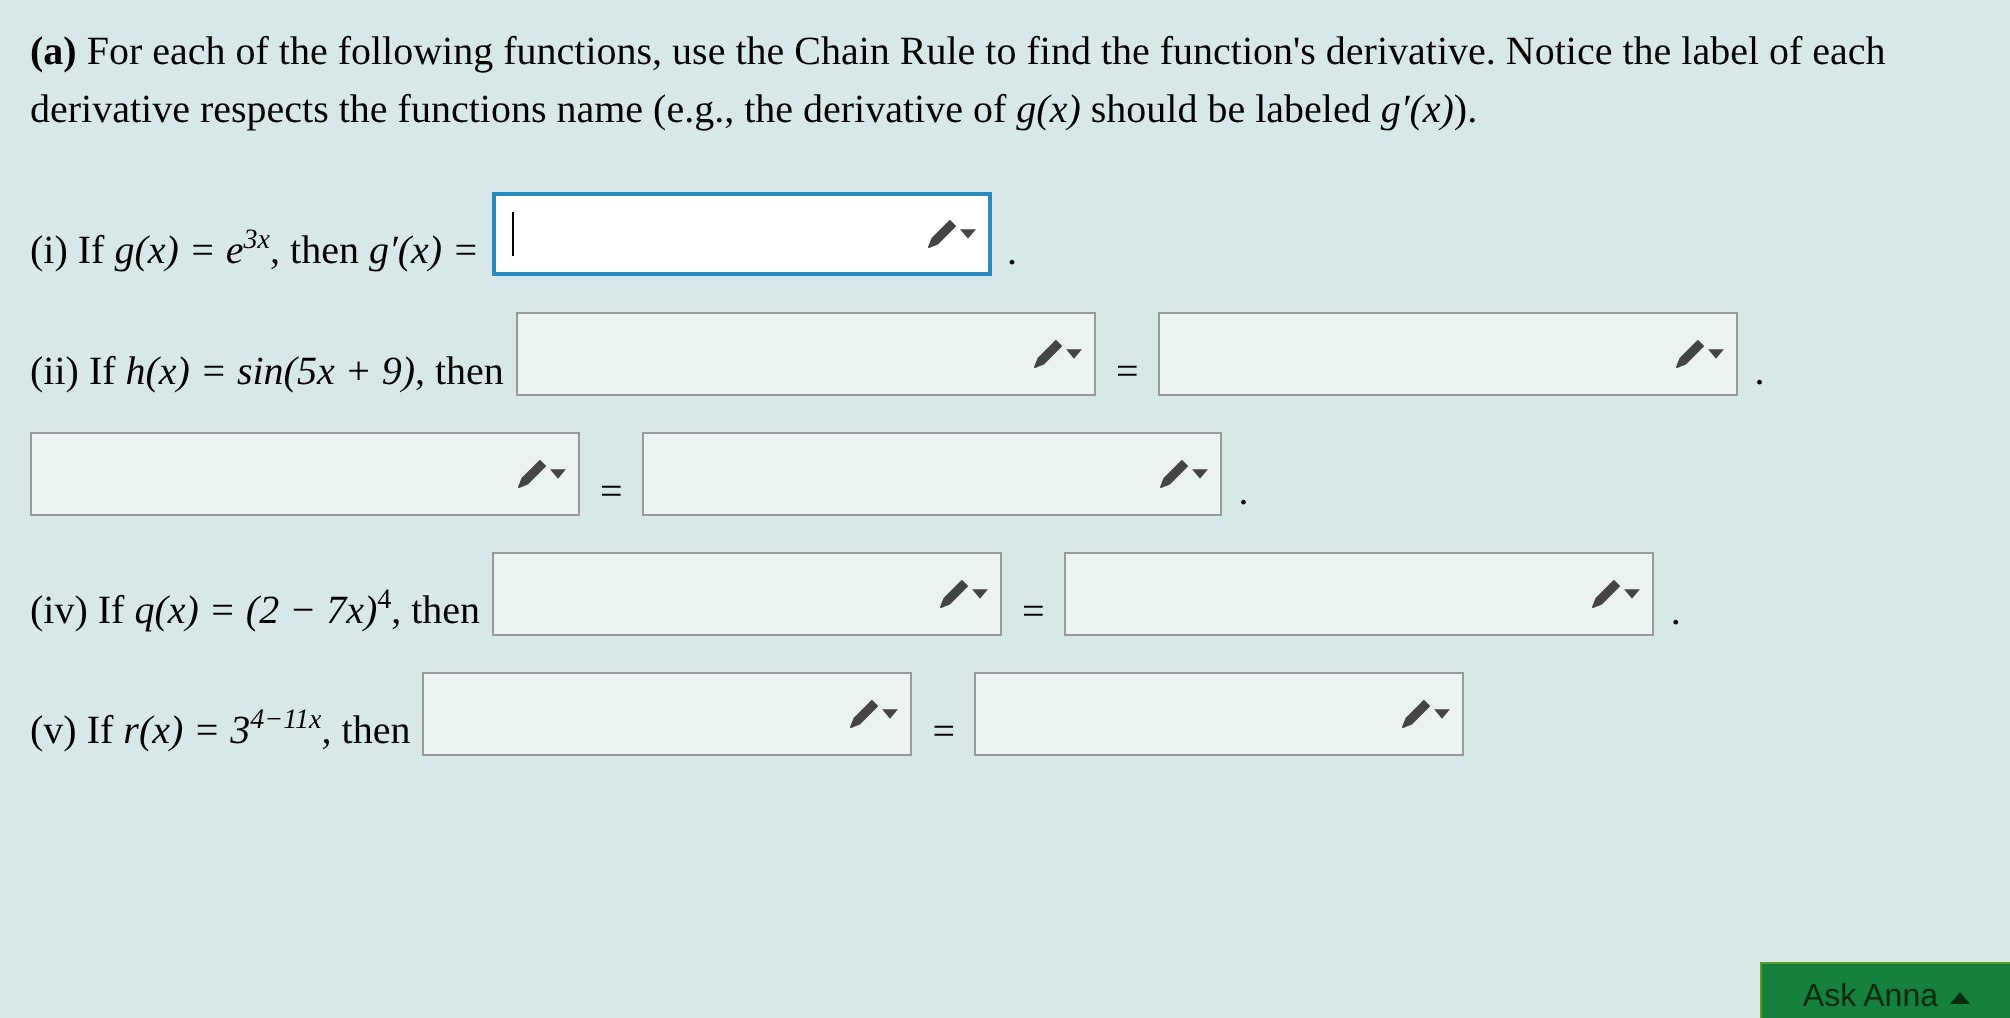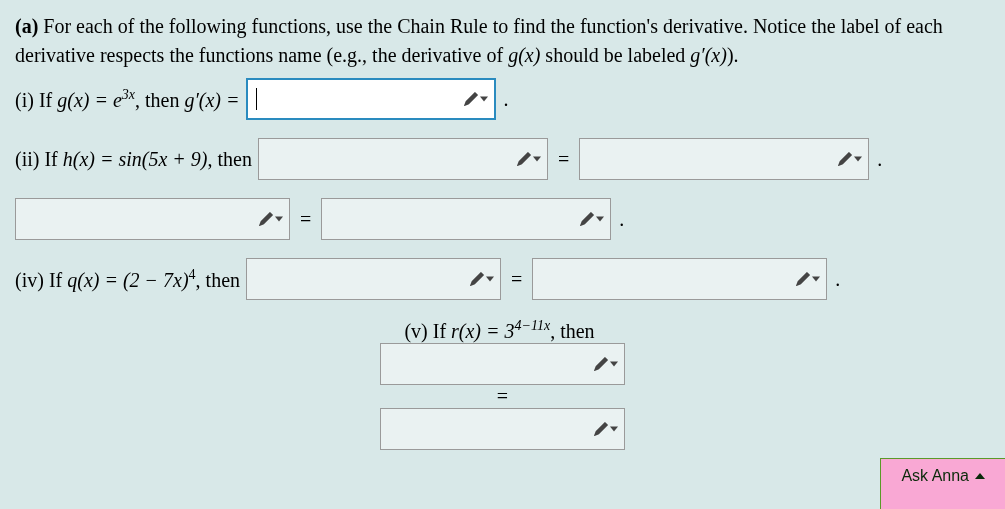--- a/index.html
+++ b/index.html
@@ -9,26 +9,26 @@
       width: 1005px;
       height: 509px;
       padding: 12px 15px;
       color: #000;
       position: relative;
       overflow: hidden;
     }
     .intro {
       font-size: 20px;
       line-height: 1.45;
-      margin-bottom: 8px;
+      margin-bottom: 26px;
     }
     .intro .part-label { font-weight: bold; }
     .row {
       display: flex;
-      align-items: center;
+      align-items: flex-end;
       margin-bottom: 18px;
       font-size: 20px;
     }
     .row-label {
       white-space: nowrap;
       margin-right: 6px;
     }
     .input-box {
       position: relative;
       border: 1px solid #9a9a9a;
@@ -66,25 +66,25 @@
     .period {
       margin-left: 8px;
       font-size: 20px;
     }
     .math-i { font-style: italic; }
     .paren-num { font-weight: normal; }
     .ask-anna {
       position: absolute;
       right: 0;
       bottom: 0;
-      background: #f9a8d4;
+      background: #15803d;
       border: 1px solid #5a9a28;
       border-bottom: none;
       border-right: none;
-      padding: 8px 20px 24px 20px;
+      padding: 8px 20px 1px 20px;
       font-family: Arial, Helvetica, sans-serif;
       font-size: 16px;
       color: #0a2a0a;
       display: flex;
       align-items: center;
       gap: 6px;
       cursor: pointer;
     }
     sup { font-size: 0.7em; vertical-align: super; }
   </style>
@@ -191,21 +191,21 @@
           <path fill="#444" d="M12.146.146a.5.5 0 0 1 .708 0l3 3a.5.5 0 0 1 0 .708l-10 10a.5.5 0 0 1-.168.11l-5 2a.5.5 0 0 1-.65-.65l2-5a.5.5 0 0 1 .11-.168l10-10z"></path>
         </svg>
       <svg width="8" height="8" viewBox="0 0 10 10">
           <path fill="#444" d="M0 2 L5 8 L10 2 Z"></path>
         </svg>
     </span>
   </span>
   <span class="period">.</span>
 </div>
 
-<div class="row" style="margin-bottom:4px;flex-direction:column;">
+<div class="row" style="margin-bottom:4px;">
   <span class="row-label">
     <span class="paren-num">(v)</span>
     <span>If </span><span class="math-i">r(x) = 3</span><sup class="math-i">4−11x</sup><span>, then</span>
   </span>
   <span class="input-box" style="width:245px;">
     <span class="pencil-group">
       <svg width="14" height="14" viewBox="0 0 16 16">
           <path fill="#444" d="M12.146.146a.5.5 0 0 1 .708 0l3 3a.5.5 0 0 1 0 .708l-10 10a.5.5 0 0 1-.168.11l-5 2a.5.5 0 0 1-.65-.65l2-5a.5.5 0 0 1 .11-.168l10-10z"></path>
         </svg>
       <svg width="8" height="8" viewBox="0 0 10 10">

